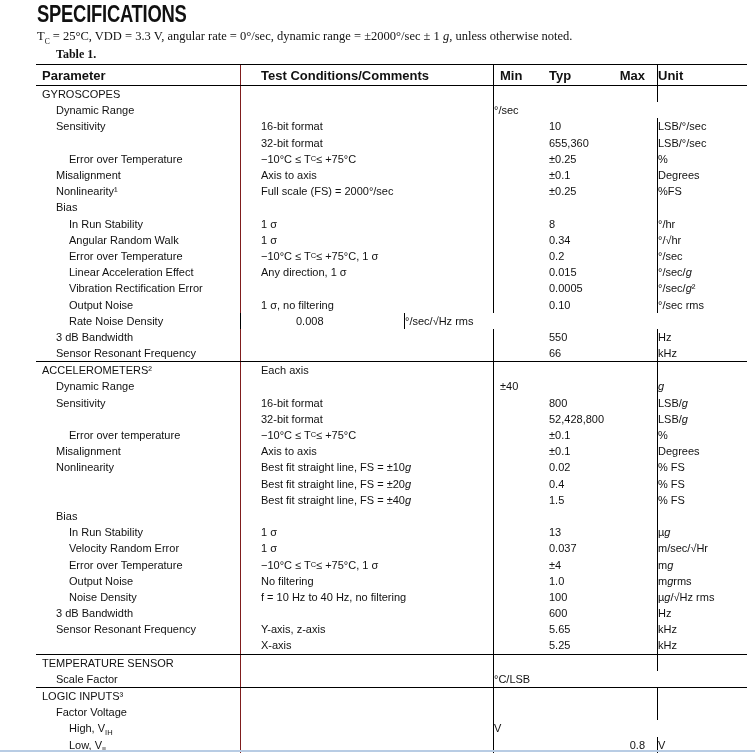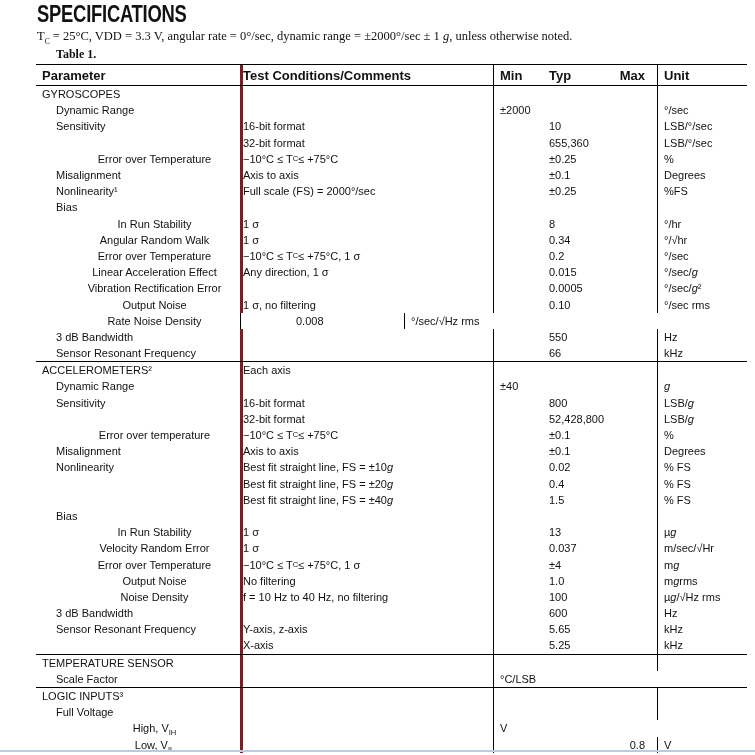--- a/index.html
+++ b/index.html
@@ -28,27 +28,27 @@
   .thead {
     display:flex; height:20px; align-items:center;
     border-top:1.6px solid #000; border-bottom:1.6px solid #000;
     font-weight:bold; font-size:13px;
   }
   .row { display:flex; height:16.2px; align-items:center; }
   .row.divider { border-top:1.5px solid #000; }
   .cell { box-sizing:border-box; white-space:nowrap; overflow:visible; }
   .param { width:204px; padding-left:6px; }
   .param.ind1 { padding-left:20px; }
-  .param.ind2 { padding-left:33px;text-align:center; }
-  .cond  { width:253px; padding-left:0; border-left:3px solid #7f1d1d; height:100%; display:flex; align-items:center; }
+  .param.ind2 { padding-left:33px; }
+  .cond  { width:253px; padding-left:20px; border-left:1px solid #7f1d1d; height:100%; display:flex; align-items:center; }
   .mtm   { width:164px; padding-left:6px; border-left:1px solid #000; height:100%; display:flex; align-items:center; }
   .mtm .min { width:49px; }
   .mtm .typ { flex:1; }
   .mtm .max { width:45px; text-align:right; padding-right:12px; box-sizing:border-box; }
-  .unit  { width:90px; padding-left:6px; border-left:1px solid #000; height:100%; display:flex; align-items:center; }
+  .unit  { width:90px; border-left:1px solid #000; height:100%; display:flex; align-items:center; }
   .thead .param { padding-left:6px; }
   sub { font-size:7.5px; line-height:0; }
   i { font-style:italic; }
   
   .page-edge-line { position:absolute; left:0; top:750px; width:755px; height:2px; }
 </style>
 </head>
 <body>
 
 <div class="doc-title">SPECIFICATIONS</div>
@@ -75,25 +75,20 @@
         <div class="cell mtm">
           <span class="min"></span>
           <span class="typ"></span>
           <span class="max"></span>
         </div>
         <div class="cell unit"></div>
       </div>
       <div class="row">
         <div class="cell param ind1">Dynamic Range</div>
         <div class="cell cond"></div>
-        <div class="cell mtm">
-          <span class="min">±2000</span>
-          <span class="typ"></span>
-          <span class="max"></span>
-        </div>
         <div class="cell unit">°/sec</div>
       </div>
       <div class="row">
         <div class="cell param ind1">Sensitivity</div>
         <div class="cell cond">16-bit format</div>
         <div class="cell mtm">
           <span class="min"></span>
           <span class="typ">10</span>
           <span class="max"></span>
         </div>
@@ -439,21 +434,21 @@
         <div class="cell param ind0">LOGIC INPUTS³</div>
         <div class="cell cond"></div>
         <div class="cell mtm">
           <span class="min"></span>
           <span class="typ"></span>
           <span class="max"></span>
         </div>
         <div class="cell unit"></div>
       </div>
       <div class="row">
-        <div class="cell param ind1">Full Voltage</div>
+        <div class="cell param ind1">Factor Voltage</div>
         <div class="cell cond"></div>
         <div class="cell mtm">
           <span class="min"></span>
           <span class="typ"></span>
           <span class="max"></span>
         </div>
         <div class="cell unit"></div>
       </div>
       <div class="row">
         <div class="cell param ind2">High, V<sub>IH</sub></div>

